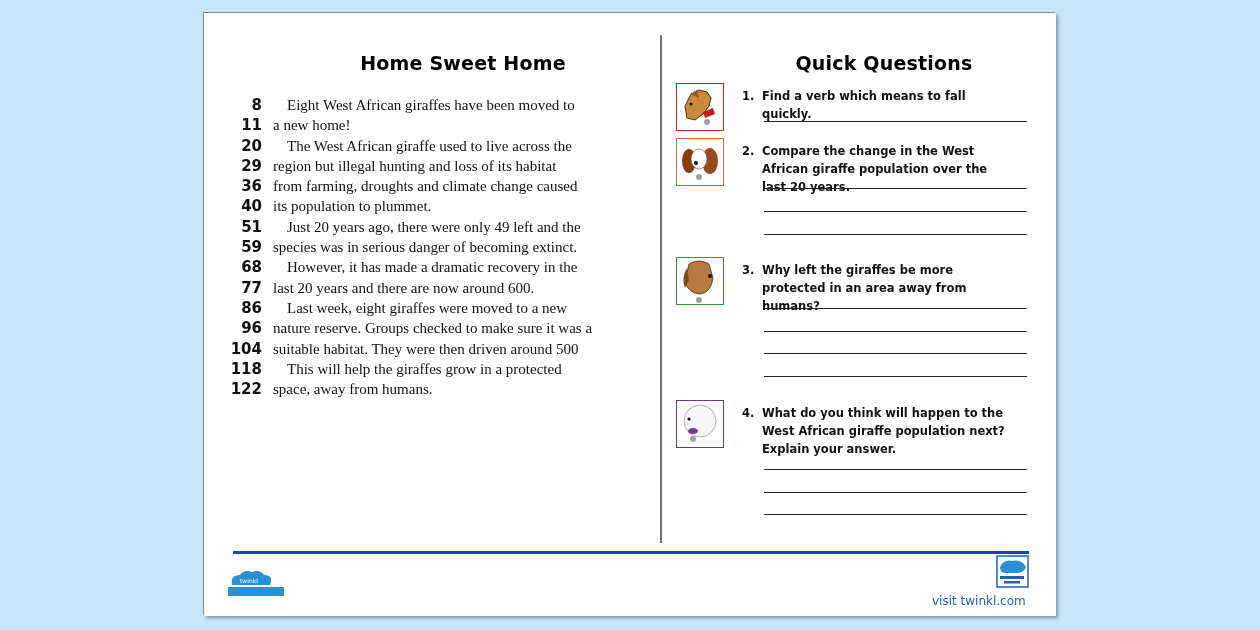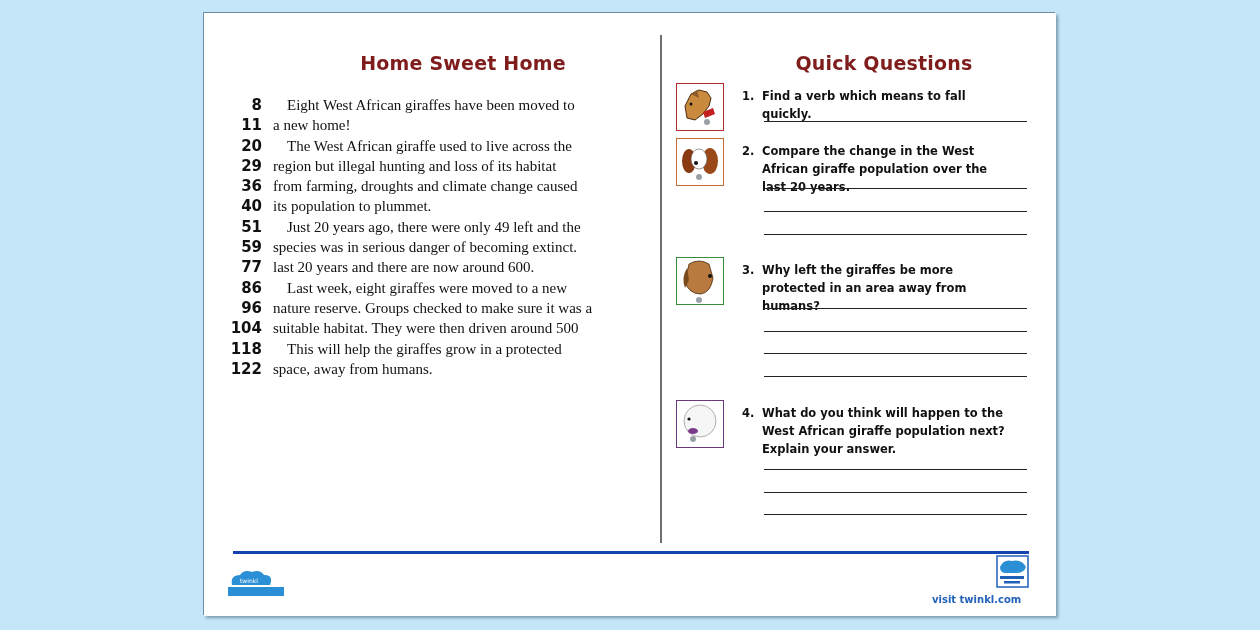--- a/index.html
+++ b/index.html
@@ -18,21 +18,21 @@
       box-shadow: -1px -1px 0 #6d8ea5, 2px 2px 3px rgba(60,90,110,0.55);
     }
     .divider {
       position: absolute;
       left: 456px; top: 22px;
       width: 2px; height: 508px;
       background: #6f6f6f;
     }
     .title {
       position: absolute;
-      color: #7f1d1d;
+      color: #000000;
       font-weight: bold;
       font-size: 19px;
       text-align: center;
       letter-spacing: 0.2px;
     }
     .title.left { left: 40px; width: 438px; top: 39px; }
     .title.right { left: 560px; width: 240px; top: 39px; text-align: center; }
 
     .passage {
       position: absolute;
@@ -94,22 +94,22 @@
       background: #1444b0;
     }
     .logo-left {
       position: absolute;
       left: 22px; top: 556px;
       width: 64px; height: 30px;
     }
     .visit {
       position: absolute;
       left: 728px; top: 581px;
-      font-size: 10px;
-      font-weight: bold;
+      font-size: 12px;
+      font-weight: normal;
       color: #2262b8;
     }
     .logo-right {
       position: absolute;
       left: 792px; top: 542px;
       width: 34px; height: 34px;
     }
   </style>
 </head>
 <body>
@@ -143,20 +143,24 @@
         <span class="lnum">40</span>
         <span class="ltext">its population to plummet.</span>
       </div>
     <div class="pline">
         <span class="lnum">51</span>
         <span class="ltext indent">Just 20 years ago, there were only 49 left and the</span>
       </div>
     <div class="pline">
         <span class="lnum">59</span>
         <span class="ltext">species was in serious danger of becoming extinct.</span>
+      </div>
+    <div class="pline">
+        <span class="lnum">68</span>
+        <span class="ltext indent">However, it has made a dramatic recovery in the</span>
       </div>
     <div class="pline">
         <span class="lnum">77</span>
         <span class="ltext">last 20 years and there are now around 600.</span>
       </div>
     <div class="pline">
         <span class="lnum">86</span>
         <span class="ltext indent">Last week, eight giraffes were moved to a new</span>
       </div>
     <div class="pline">

